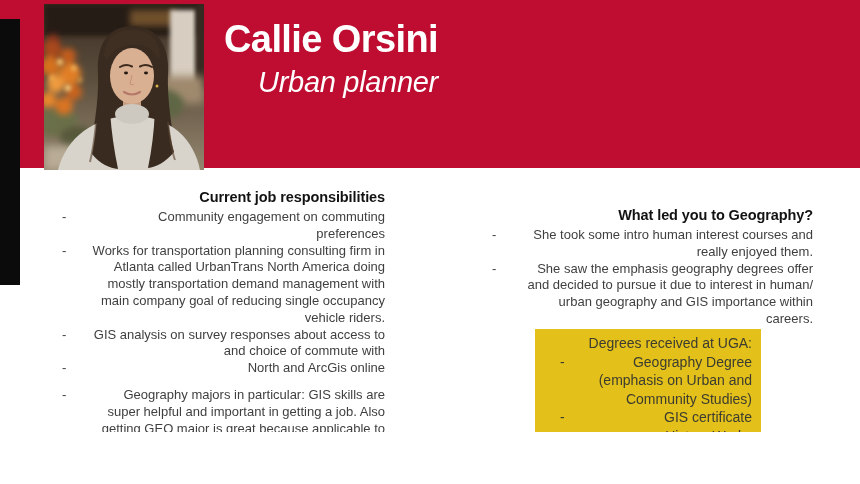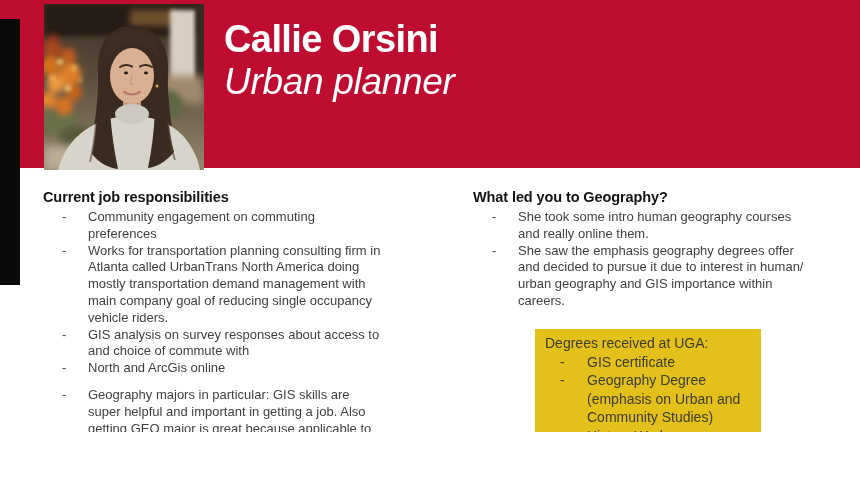--- a/index.html
+++ b/index.html
@@ -1,29 +1,30 @@
 <!DOCTYPE html>
 <html style="--band-red: #BE0D31; --box-yellow: #E3C01A; --accent-black: #0B0B0B; --heading-text: #121212; --body-text: #3F3F3F; --box-text: #3C3C30;"><head>
 <meta charset="utf-8">
 <style>
   html,body{margin:0;padding:0;background:#ffffff;}
   .slide{
     position:relative;width:860px;height:432px;overflow:hidden;background:#ffffff;
     font-family:"Liberation Sans","DejaVu Sans",sans-serif;
+    text-align:right;
   }
   .red-band{position:absolute;left:0;top:0;width:860px;height:168px;background:var(--band-red,#BE0D31);}
   .black-bar{position:absolute;left:0;top:19px;width:20px;height:266px;background:var(--accent-black,#0B0B0B);}
   .photo{position:absolute;left:44px;top:4px;width:160px;height:166px;overflow:hidden;}
   .photo svg{display:block;}
   .title-block{position:absolute;left:224px;top:16px;color:#ffffff;}
   .name{font-size:38px;font-weight:700;letter-spacing:-0.6px;line-height:46px;}
-  .role{font-size:37px;font-style:italic;line-height:34px;margin-top:3px;letter-spacing:-0.3px;}
+  .role{font-size:29px;font-style:italic;line-height:34px;margin-top:3px;letter-spacing:-0.3px;}
   .col{position:absolute;top:188px;color:var(--body-text,#3F3F3F);font-size:13px;line-height:16.8px;}
   .col-left{left:43px;width:342px;}
-  .col-right{left:473px;width:340px;}
+  .col-right{left:473px;width:340px;margin-top:18px;}
   .sec h3{margin:0 0 3px 0;font-size:14.5px;line-height:18px;font-weight:700;color:var(--heading-text,#121212);letter-spacing:-0.1px;}
   .sec + .sec{margin-top:10px;}
   ul.bullets{list-style:none;margin:0;padding:0;}
   ul.bullets li{position:relative;padding-left:45px;max-width:340px;}
   ul.bullets li::before{content:"-";position:absolute;left:19px;top:0;}
   .degree-box{
     position:absolute;left:535px;top:329px;width:226px;height:144px;box-sizing:border-box;
     background:var(--box-yellow,#E3C01A);padding:5px 9px 14px 10px;
     color:var(--box-text,#3C3C30);font-size:14px;line-height:18.6px;
   }
@@ -128,29 +129,29 @@
       <ul class="bullets">
         <li>Geography majors in particular: GIS skills are super helpful and important in getting a job. Also getting GEO major is great because applicable to so many fields</li>
       </ul>
     </div>
   </div>
 
   <div class="col col-right">
     <div class="sec">
       <h3>What led you to Geography?</h3>
       <ul class="bullets">
-        <li>She took some intro human geography courses and really online them.</li>
+        <li>She took some intro human interest courses and really enjoyed them.</li>
         <li>She saw the emphasis geography degrees offer and decided to pursue it due to interest in human/ urban geography and GIS importance within careers.</li>
       </ul>
     </div>
   </div>
 
   <div class="degree-box">
     <div>Degrees received at UGA:</div>
     <ul>
+      <li>Geography Degree (emphasis on Urban and Community Studies)</li>
       <li>GIS certificate</li>
-      <li>Geography Degree (emphasis on Urban and Community Studies)</li>
       <li>History Works</li>
     </ul>
     <div>Year graduated: 2009</div>
   </div>
 
 </div>
 
 </body></html>

